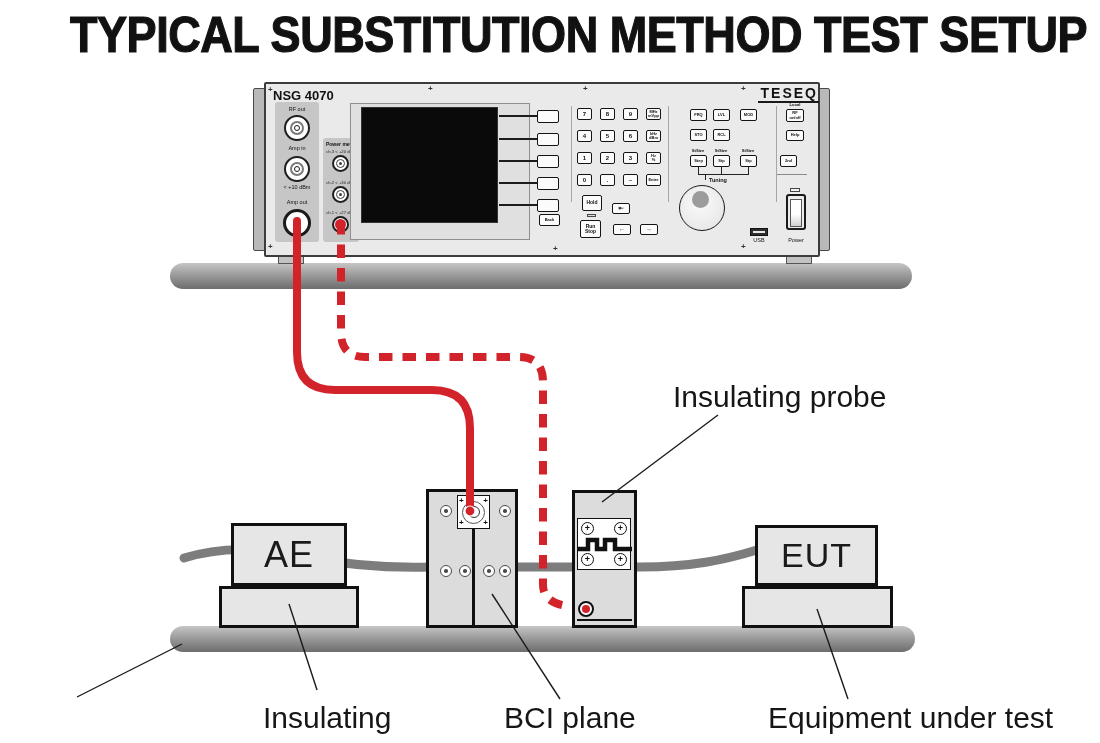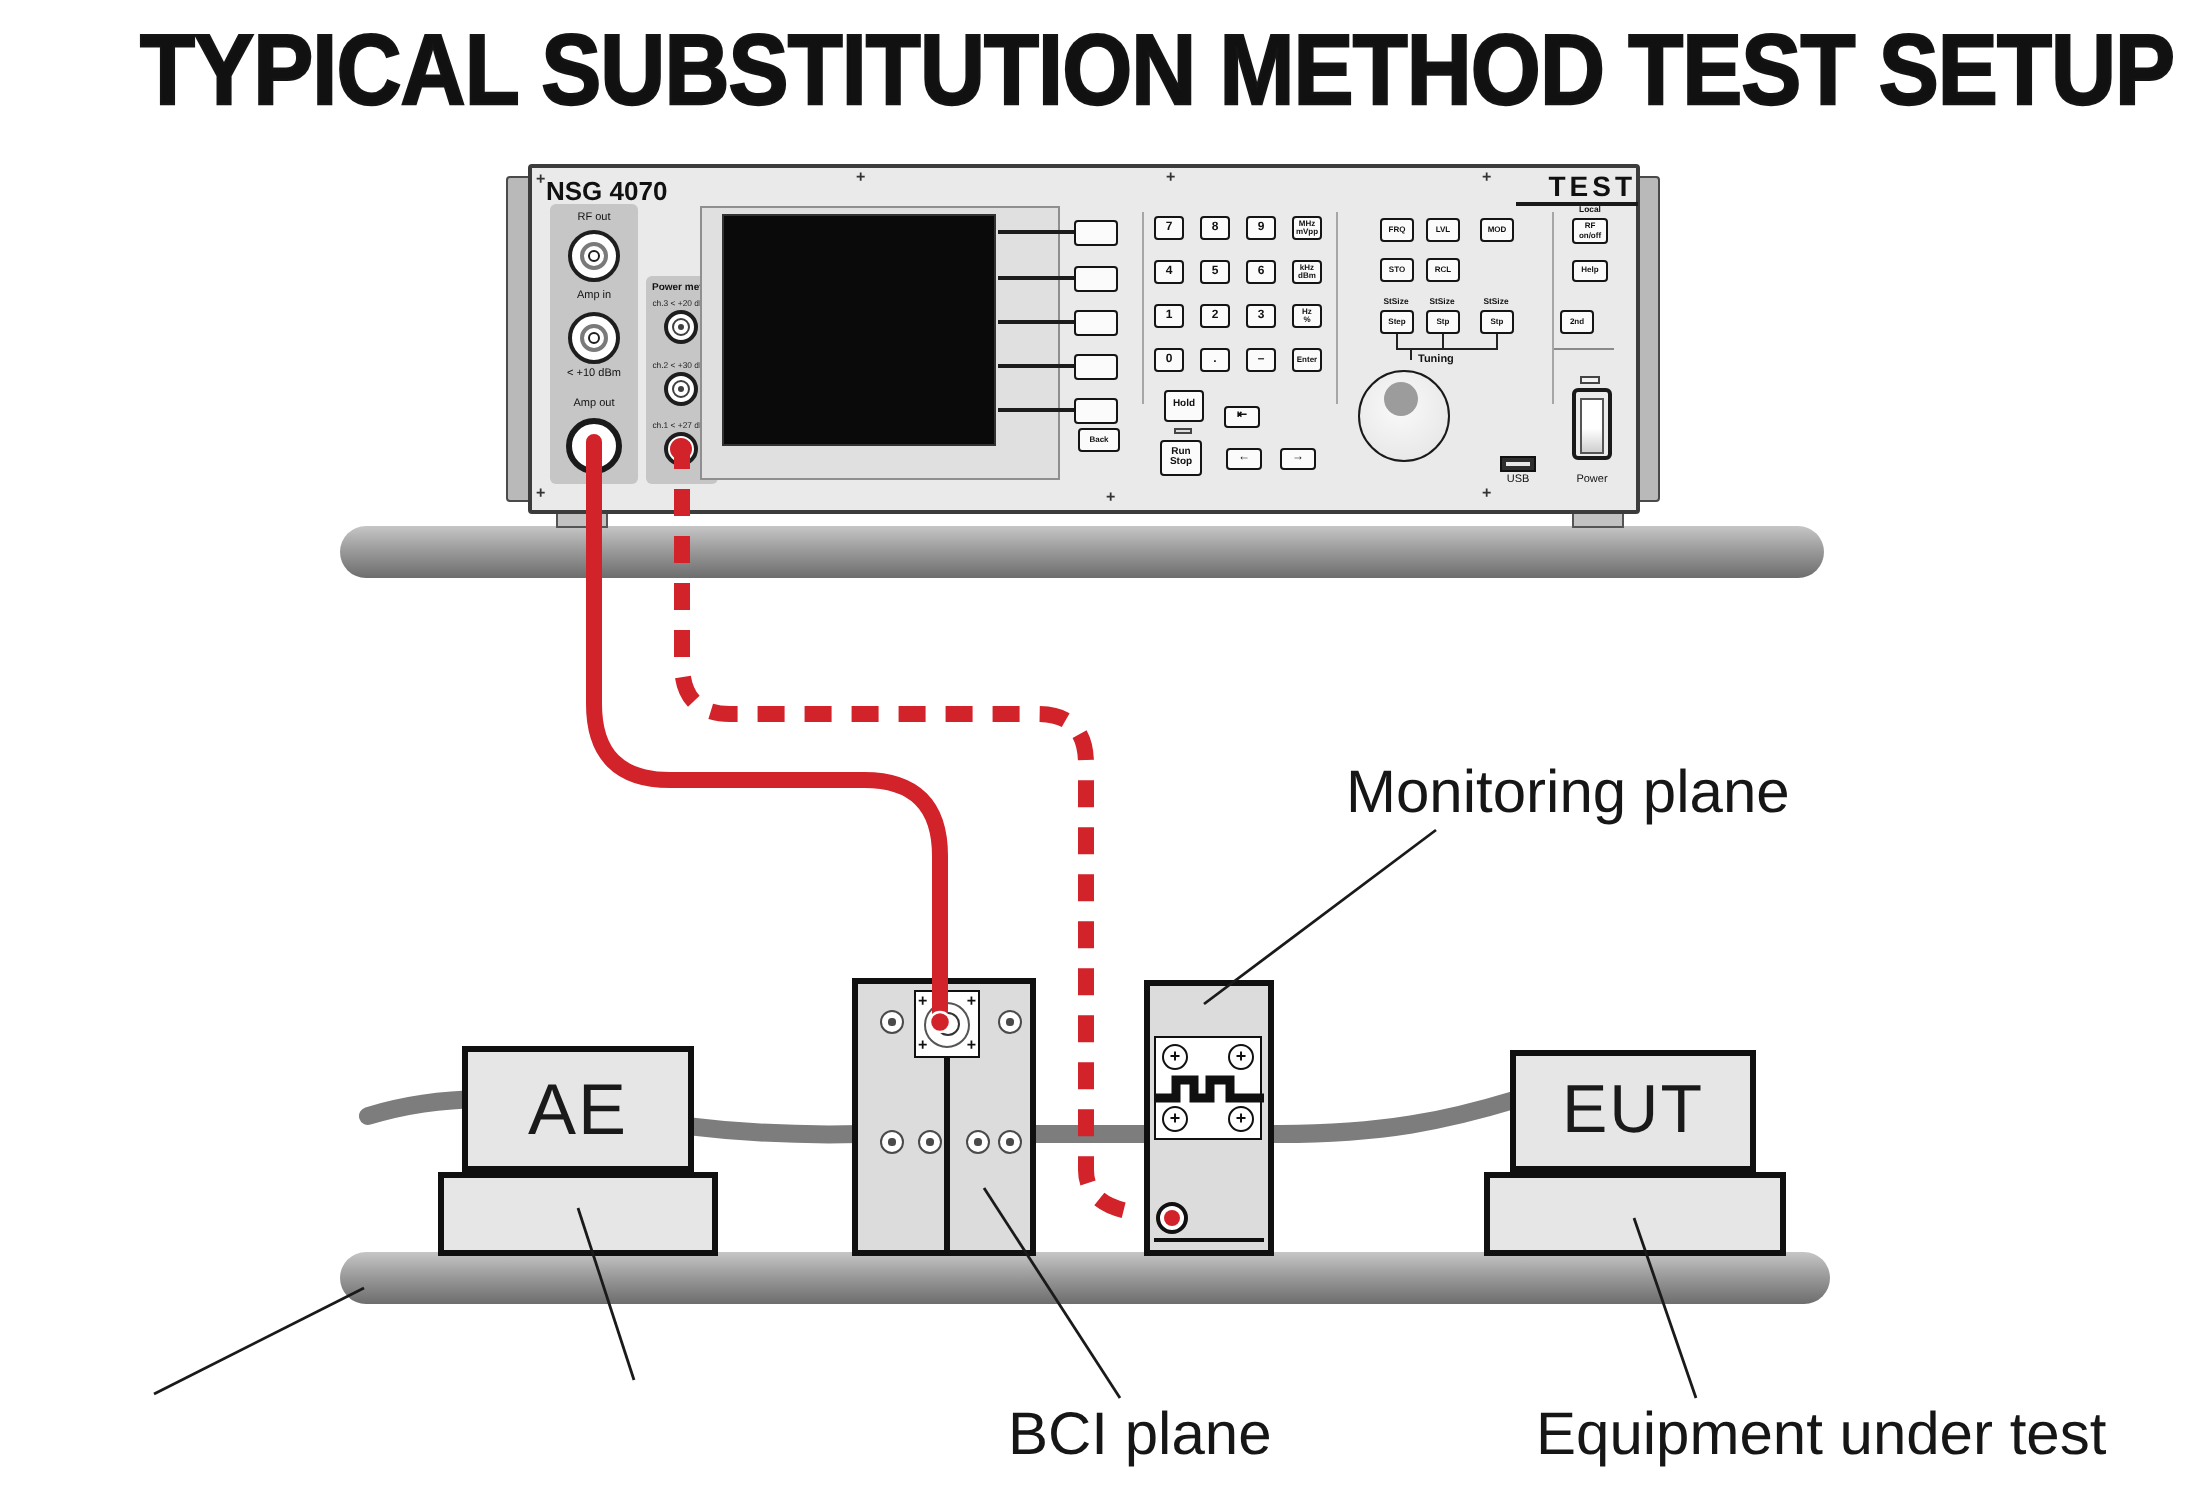--- a/index.html
+++ b/index.html
@@ -66,21 +66,21 @@
   <svg id="cables-under" width="1100" height="743" viewBox="0 0 1100 743">
     <path d="M184 558 C220 547 258 547 306 557 C346 565 388 568 430 567 L640 567 C692 567 724 560 757 550" fill="none" stroke="#7d7d7d" stroke-width="9" stroke-linecap="round"></path>
   </svg>
 
   <div class="abs" id="instrument">
     <div class="abs ear" style="left:0;top:6px;width:13px;height:163px;"></div>
     <div class="abs ear" style="left:564px;top:6px;width:13px;height:163px;"></div>
     <div class="abs" id="panel"></div>
 
     <div class="abs" style="left:20px;top:6px;font-size:13px;font-weight:700;text-align:center;">NSG 4070</div>
-    <div class="abs" style="left:505px;top:3px;width:60px;font-size:14px;font-weight:700;letter-spacing:2px;text-align:right;">TEST</div>
+    <div class="abs" style="left:505px;top:3px;width:60px;font-size:14px;font-weight:700;letter-spacing:2px;text-align:right;">TESEQ</div>
     <div class="abs" style="left:505px;top:19px;width:61px;height:1.6px;background:#1a1a1a;"></div>
 
     <div class="abs pscrew" style="left:15px;top:4px;">+</div>
     <div class="abs pscrew" style="left:175px;top:3px;">+</div>
     <div class="abs pscrew" style="left:330px;top:3px;">+</div>
     <div class="abs pscrew" style="left:488px;top:3px;">+</div>
     <div class="abs pscrew" style="left:15px;top:161px;">+</div>
     <div class="abs pscrew" style="left:300px;top:163px;">+</div>
     <div class="abs pscrew" style="left:488px;top:161px;">+</div>
 
@@ -255,17 +255,18 @@
     <path d="M297 221 V352 Q297 390 335 390 H432 Q470 390 470 428 V511" fill="none" stroke="#d2222a" stroke-width="8" stroke-linecap="round"></path>
     <circle cx="470" cy="511" r="5" fill="#d2222a" stroke="#ffffff" stroke-width="1.2"></circle>
     <path d="M341 221 V332 Q341 357 365 357 H519 Q543 357 543 382 V585 Q543 602 566 606" fill="none" stroke="#d2222a" stroke-width="8" stroke-linecap="butt" stroke-dasharray="13.5 10"></path>
     <line x1="77" y1="697" x2="182" y2="644" stroke="#1a1a1a" stroke-width="1.4"></line>
     <line x1="317" y1="690" x2="289" y2="604" stroke="#1a1a1a" stroke-width="1.4"></line>
     <line x1="560" y1="699" x2="492" y2="594" stroke="#1a1a1a" stroke-width="1.4"></line>
     <line x1="848" y1="699" x2="817" y2="609" stroke="#1a1a1a" stroke-width="1.4"></line>
     <line x1="718" y1="415" x2="602" y2="502" stroke="#1a1a1a" stroke-width="1.4"></line>
   </svg>
 
-  <div class="abs diagram-label" style="left:673px;top:380px;">Monitoring plane</div>
+  <div class="abs diagram-label" style="left:673px;top:380px;">Insulating probe</div>
+  <div class="abs diagram-label" style="left:263px;top:701px;">Insulating</div>
   <div class="abs diagram-label" style="left:504px;top:701px;">BCI plane</div>
   <div class="abs diagram-label" style="left:768px;top:701px;">Equipment under test</div>
 
 </div>
 
 </body></html>

